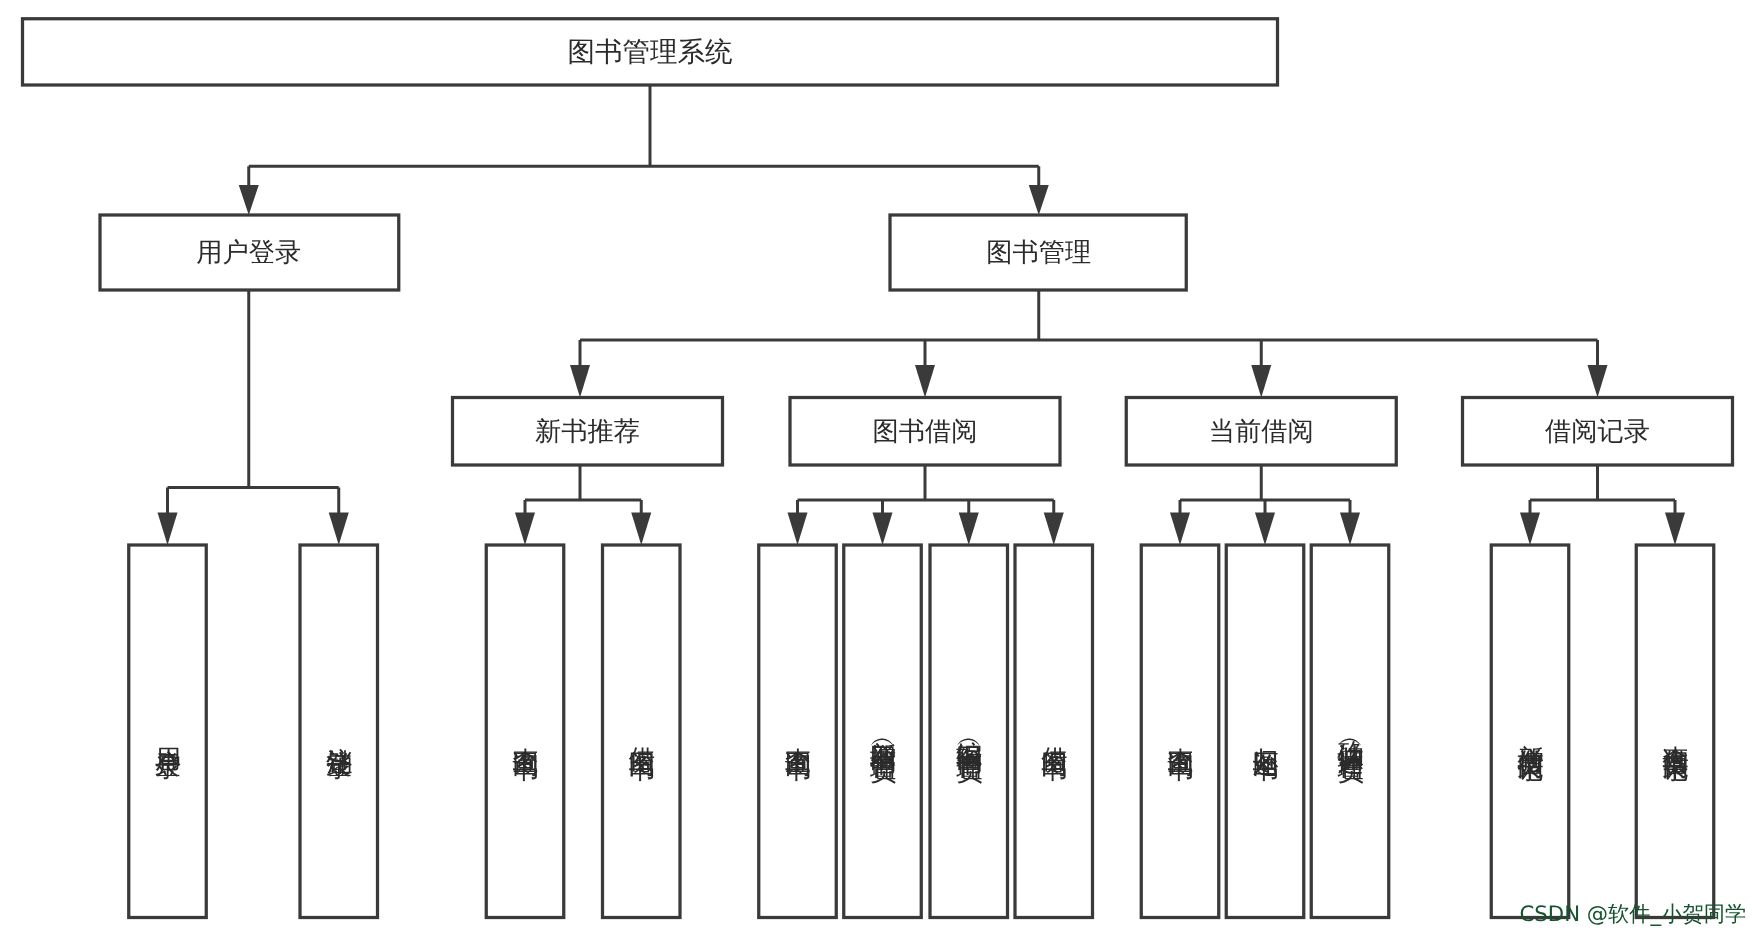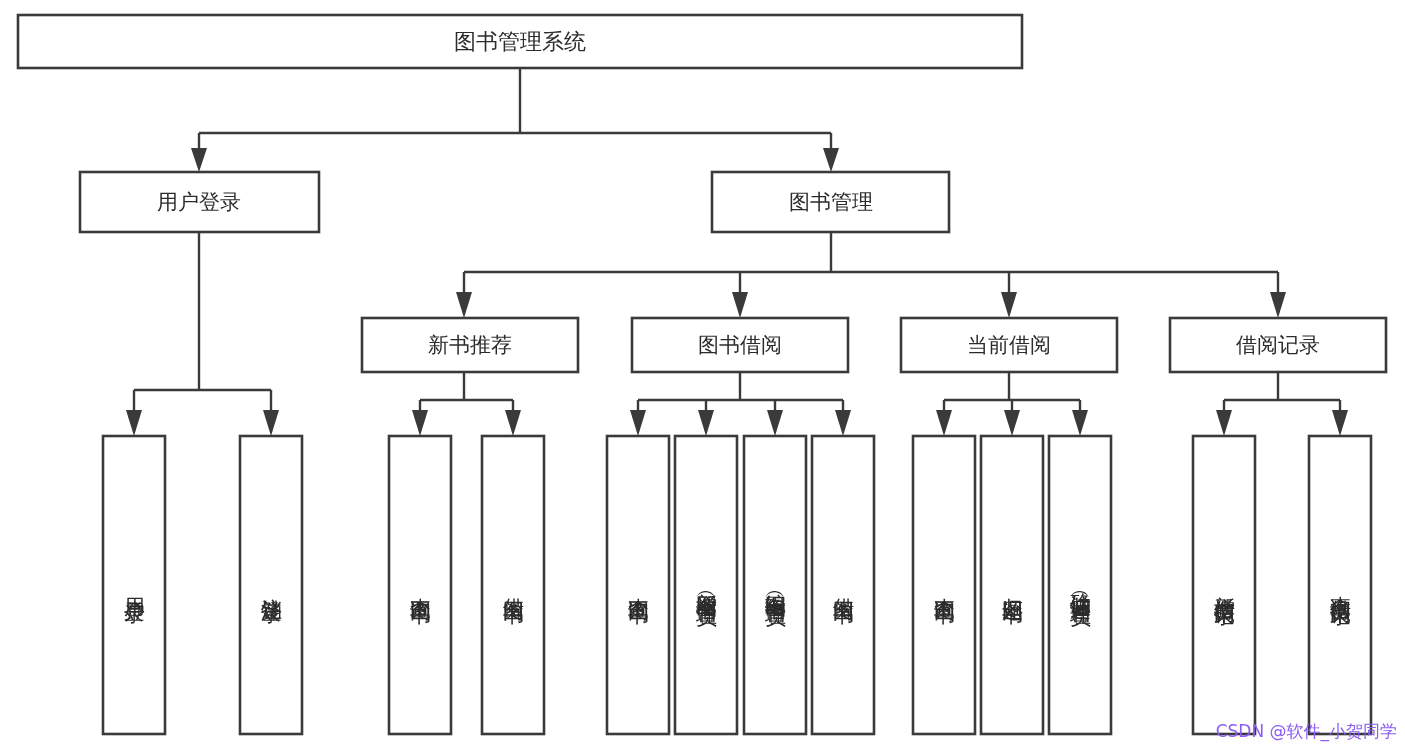--- a/index.html
+++ b/index.html
@@ -68,21 +68,21 @@
     white-space: nowrap;
     pointer-events: none;
     user-select: none;
   }
   .watermark {
     position: absolute;
     right: 8px;
     bottom: 4px;
     font-family: "DejaVu Sans", "Liberation Sans", sans-serif;
     font-size: 17px;
-    color: #8b5cf6;
+    color: #14532d;
     white-space: nowrap;
     user-select: none;
   }
 </style>
 </head>
 <body>
 
 <div id="diagram-root">
 
   <svg id="flow-svg" viewBox="0 0 1405 747" xmlns="http://www.w3.org/2000/svg">

